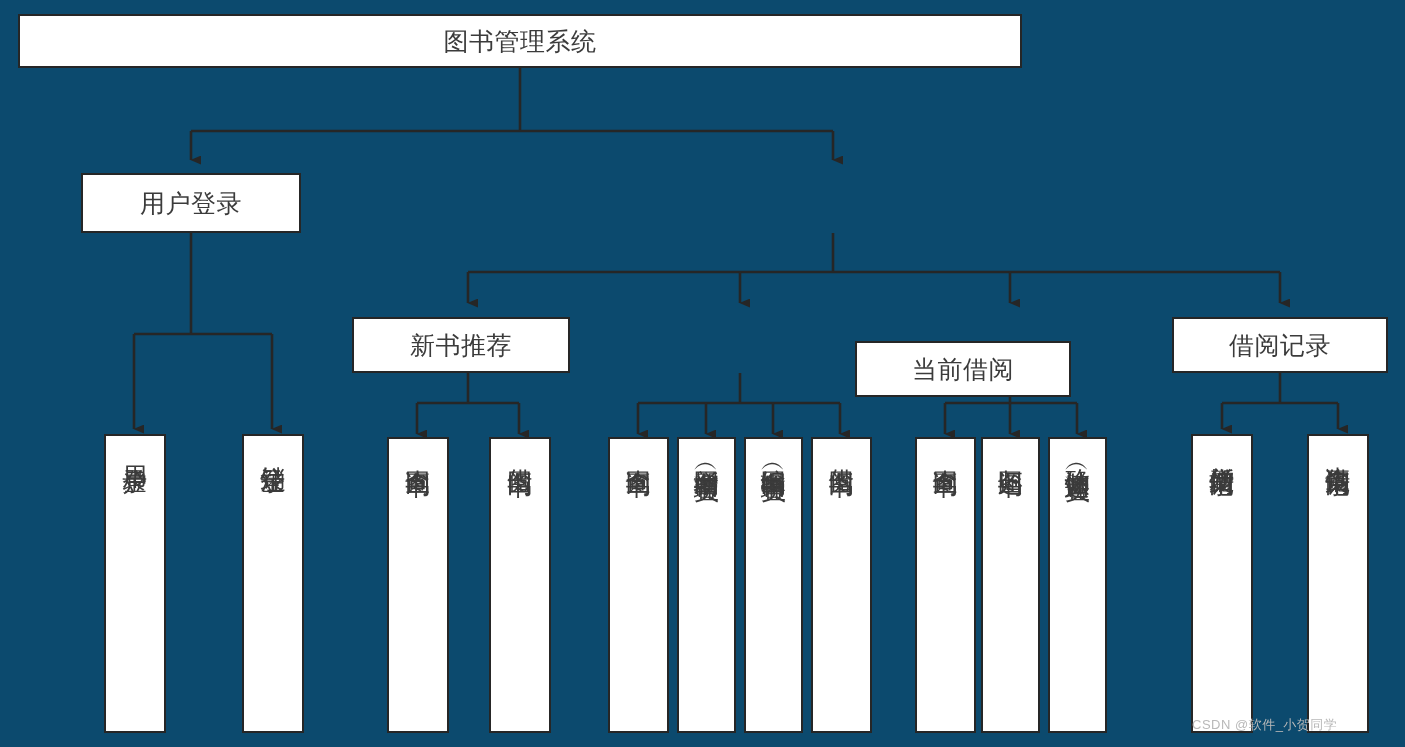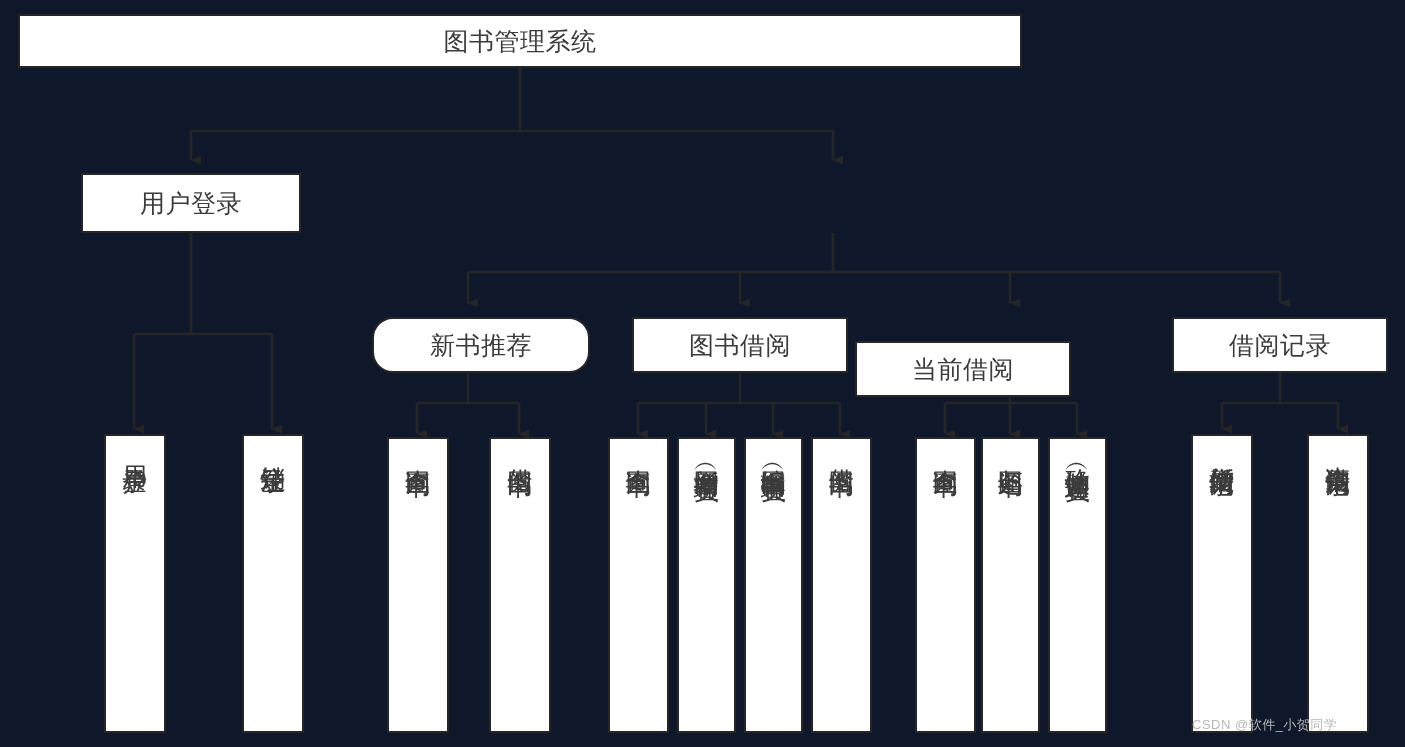--- a/index.html
+++ b/index.html
@@ -7,21 +7,21 @@
     padding: 0;
     background: #ffffff;
   }
   body {
     font-family: "Liberation Sans", "DejaVu Sans", sans-serif;
   }
   #diagram-canvas {
     position: relative;
     width: 1405px;
     height: 747px;
-    background: #0f172a;
+    background: #0c4a6e;
     overflow: hidden;
   }
   svg.edge-layer {
     position: absolute;
     left: 0;
     top: 0;
     width: 1405px;
     height: 747px;
     pointer-events: none;
   }
@@ -123,25 +123,22 @@
   </svg>
 
   <div class="node horiz" style="left:18px; top:14px; width:1004px; height:54px;">
     <span class="node-label">图书管理系统</span>
   </div>
 
   <div class="node horiz" style="left:81px; top:173px; width:220px; height:60px;">
     <span class="node-label">用户登录</span>
   </div>
 
-  <div class="node horiz" style="left:372px; top:317px; width:218px; height:56px;border-radius:21px;">
+  <div class="node horiz" style="left:352px; top:317px; width:218px; height:56px;">
     <span class="node-label">新书推荐</span>
-  </div>
-  <div class="node horiz" style="left:632px; top:317px; width:216px; height:56px;">
-    <span class="node-label">图书借阅</span>
   </div>
   <div class="node horiz" style="left:855px; top:317px; width:216px; height:56px;margin-top:24px;">
     <span class="node-label">当前借阅</span>
   </div>
   <div class="node horiz" style="left:1172px; top:317px; width:216px; height:56px;">
     <span class="node-label">借阅记录</span>
   </div>
 
   <div class="node vert" style="left:104px; top:434px; width:62px; height:299px;">
     <span class="node-label">用户登录</span>

